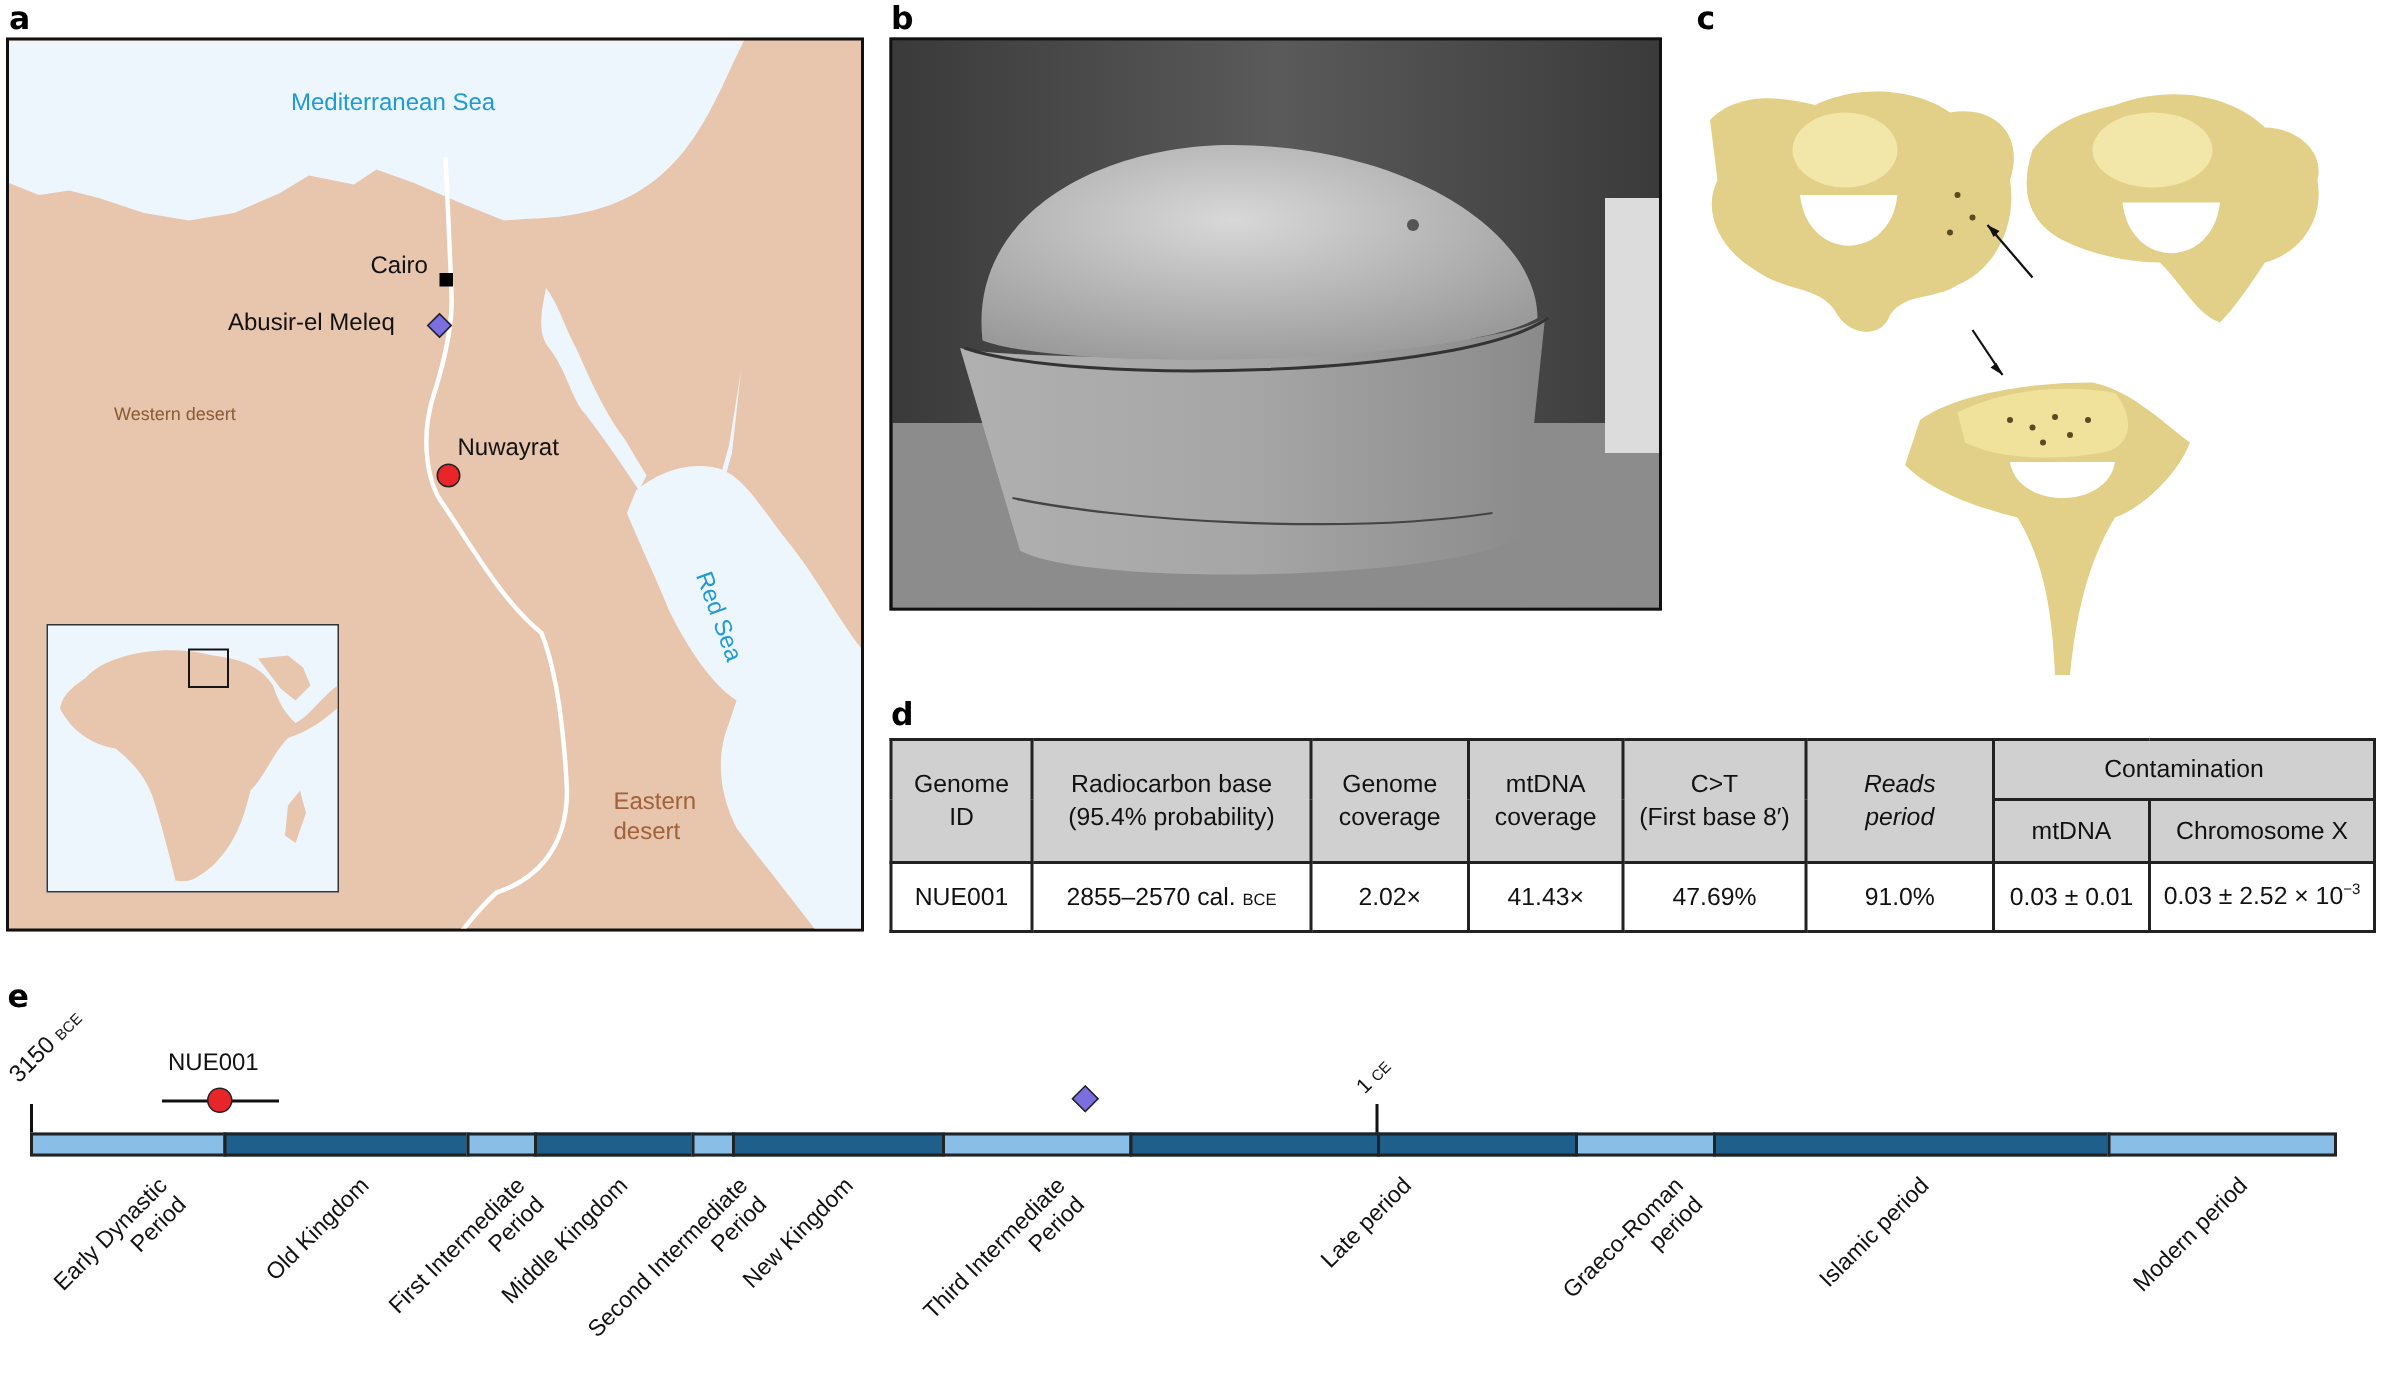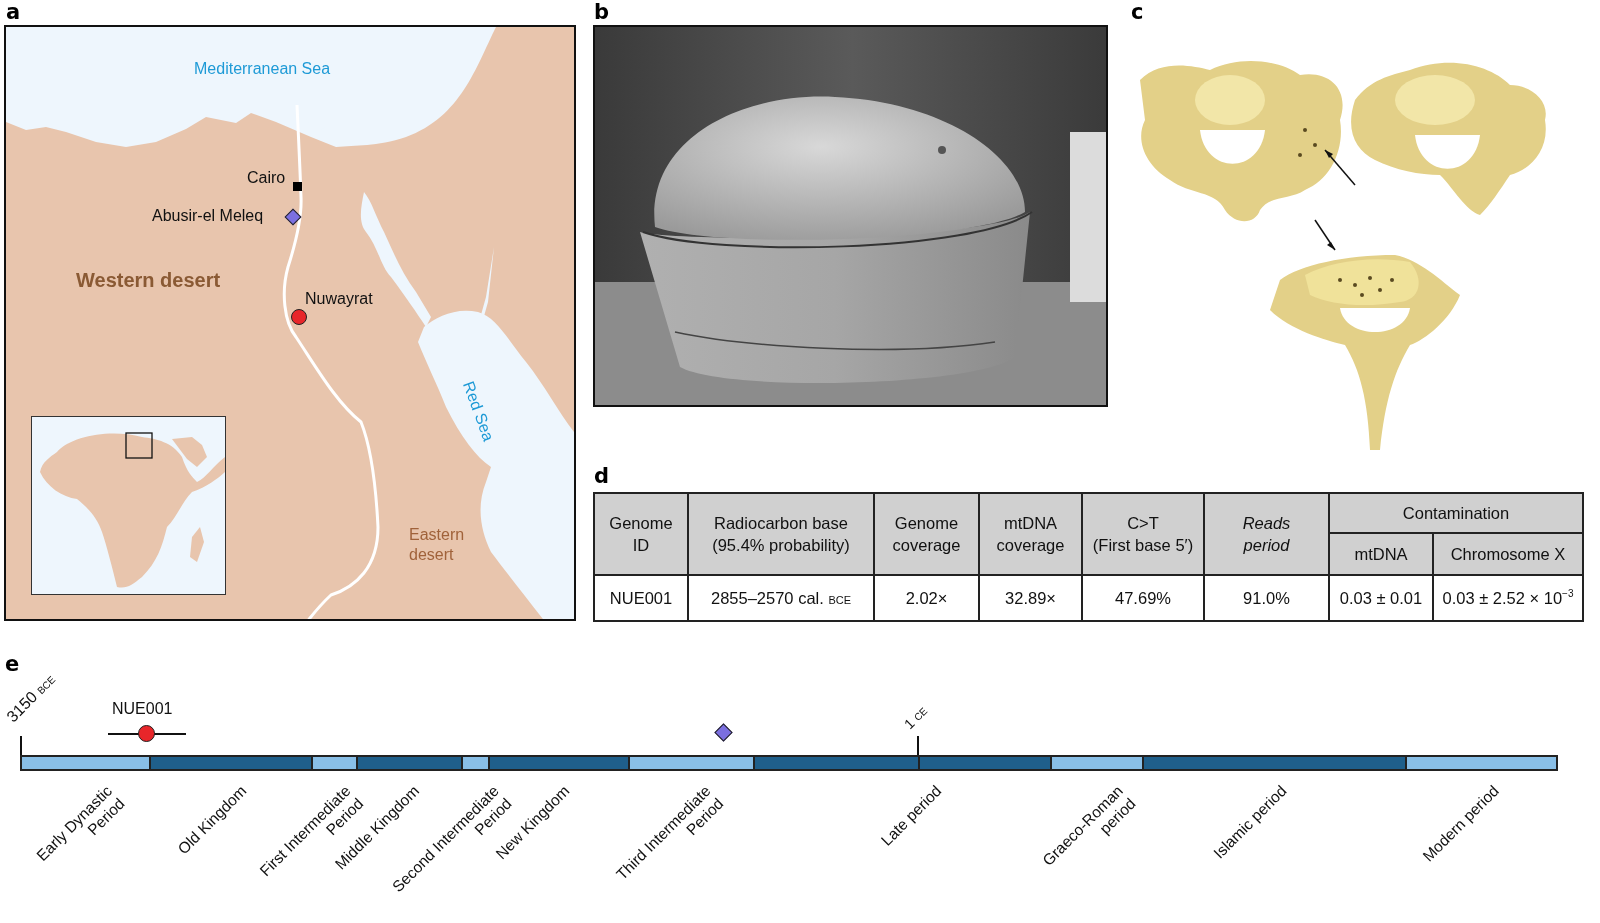--- a/index.html
+++ b/index.html
@@ -4,21 +4,21 @@
 <style>
   html,body{margin:0;padding:0;background:#fff;}
   body{width:1600px;height:923px;position:relative;overflow:hidden;font-family:"Liberation Sans",sans-serif;color:#111;}
   .panel-letter{position:absolute;font-family:"DejaVu Sans",sans-serif;font-weight:bold;font-size:21px;line-height:1;color:#000;}
   .abs{position:absolute;}
   
   #map{position:absolute;left:4px;top:25px;width:572px;height:596px;border:2px solid #111;box-sizing:border-box;overflow:hidden;background:#e8c5ad;}
   #map svg{position:absolute;left:0;top:0;}
   .map-label{position:absolute;font-size:16px;white-space:nowrap;}
   .sea{color:#1e9ad6;}
-  .desert{color:#8a5a34;font-size:20px;font-weight:bold;}
+  .desert{color:#8a5a34;font-size:12px;}
   .eastdesert{color:#a0623a;}
   .city{color:#111;}
   
   #photo{position:absolute;left:593px;top:25px;width:515px;height:382px;border:2px solid #111;box-sizing:border-box;overflow:hidden;background:#4a4a4a;}
   
   #bones{position:absolute;left:1130px;top:40px;width:440px;height:420px;}
   
   #tbl{position:absolute;left:593px;top:492px;border-collapse:collapse;font-size:16.5px;}
   #tbl th,#tbl td{border:2px solid #222;text-align:center;font-weight:normal;padding:0 2px;}
   #tbl th{background:#d0d0d0;line-height:22px;}
@@ -162,39 +162,39 @@
       <th rowspan="2" style="width:99px;">
         <div>Genome</div>
         <div>coverage</div>
       </th>
       <th rowspan="2" style="width:97px;">
         <div>mtDNA</div>
         <div>coverage</div>
       </th>
       <th rowspan="2" style="width:116px;">
         <div>C&gt;T</div>
-        <div>(First base 5′)</div>
+        <div>(First base 8′)</div>
       </th>
       <th rowspan="2" style="width:119px;font-style:italic;">
         <div>Reads</div>
         <div>period</div>
       </th>
       <th colspan="2" style="height:38px;">Contamination</th>
     </tr>
     <tr>
       <th style="width:98px;height:40px;">mtDNA</th>
       <th style="width:144px;">Chromosome X</th>
     </tr>
   </thead>
   <tbody>
     <tr>
       <td>NUE001</td>
       <td><span>2855–2570 cal.</span> <span class="sc">BCE</span></td>
       <td>2.02×</td>
-      <td>32.89×</td>
+      <td>41.43×</td>
       <td>47.69%</td>
       <td>91.0%</td>
       <td>0.03 ± 0.01</td>
       <td><span>0.03 ± 2.52 × 10</span><sup>−3</sup></td>
     </tr>
   </tbody>
 </table>
 
 <div id="timeline">
 

